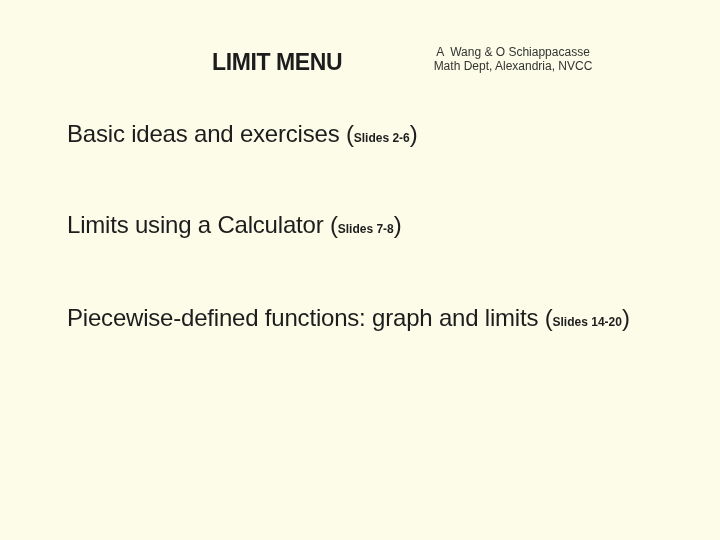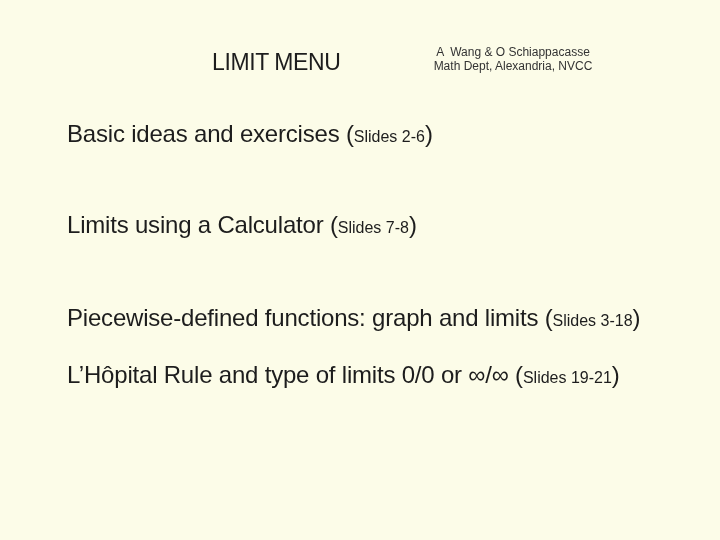--- a/index.html
+++ b/index.html
@@ -12,20 +12,21 @@
     font-family: "Liberation Sans", sans-serif;
     overflow: hidden;
   }
   .slide-title {
     position: absolute;
     left: 212px;
     top: 49px;
     font-size: 23px;
     letter-spacing: -0.4px;
     white-space: pre;
+    font-weight: bold;
   }
   .credit {
     position: absolute;
     left: 430px;
     top: 46px;
     width: 166px;
     text-align: center;
     font-size: 12px;
     line-height: 13.5px;
     color: #333333;
@@ -36,36 +37,35 @@
     left: 67px;
     font-size: 24px;
     letter-spacing: -0.2px;
     white-space: pre;
   }
   .mi-1 { top: 120px; }
   .mi-2 { top: 183px; margin-top: 28px; }
   .mi-3 { top: 246px; left: 36px; }
   .mi-4 { top: 304px; }
   .mi-5 { top: 361px; }
-  .slides-ref { font-size: 16px; letter-spacing: 0; }
+  .slides-ref { font-size: 12px; letter-spacing: 0; font-weight: bold; }
 </style>
 </head>
 <body>
 
 <div class="slide">
 
   <div class="slide-title">LIMIT MENU</div>
 
   <div class="credit">
     <div class="credit-line">A  Wang &amp; O Schiappacasse</div>
     <div class="credit-line">Math Dept, Alexandria, NVCC</div>
   </div>
 
   <div class="menu-item mi-1"><span>Basic ideas and exercises</span><span> (</span><span class="slides-ref">Slides 2-6</span><span>)</span></div>
 
   <div class="menu-item mi-2"><span>Limits using a Calculator</span><span> (</span><span class="slides-ref">Slides 7-8</span><span>)</span></div>
 
 
-  <div class="menu-item mi-4"><span>Piecewise-defined functions: graph and limits</span><span> (</span><span class="slides-ref">Slides 3-18</span><span>)</span></div>
+  <div class="menu-item mi-4"><span>Piecewise-defined functions: graph and limits</span><span> (</span><span class="slides-ref">Slides 14-20</span><span>)</span></div>
 
-  <div class="menu-item mi-5"><span>L’Hôpital Rule and type of limits 0/0 or ∞/∞</span><span> (</span><span class="slides-ref">Slides 19-21</span><span>)</span></div>
 
 </div>
 
 </body></html>

